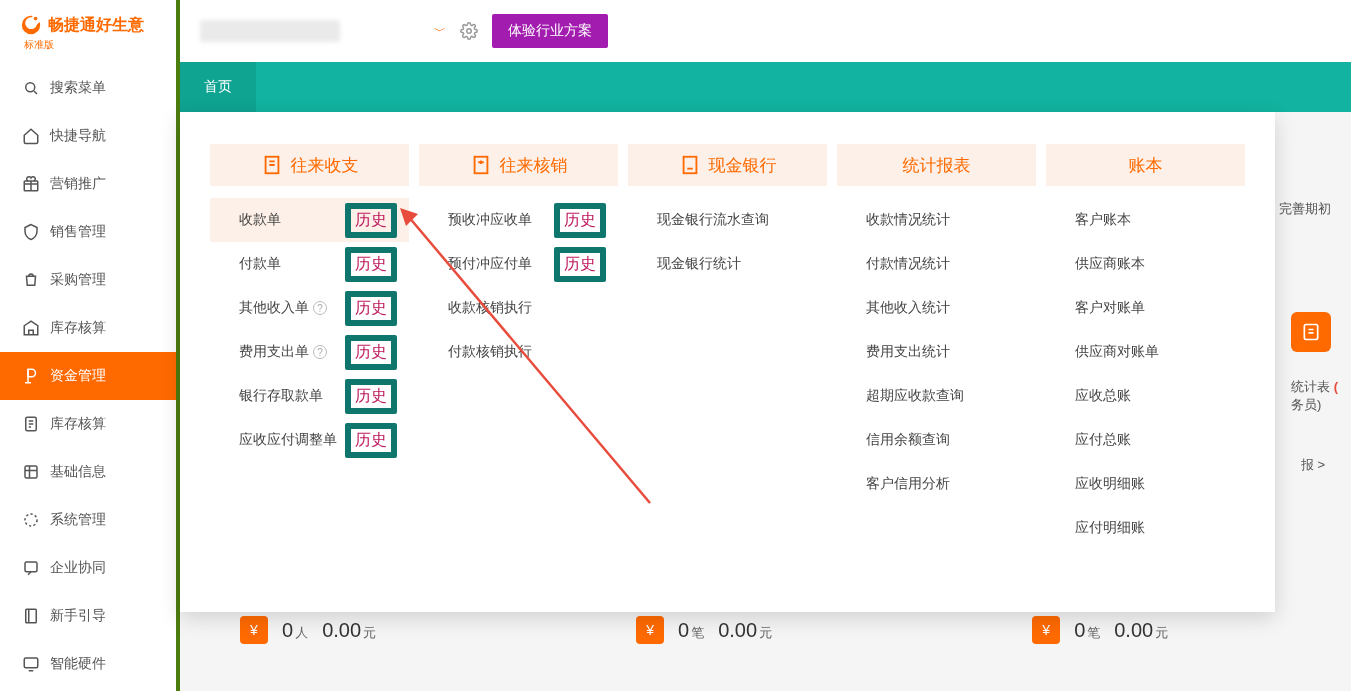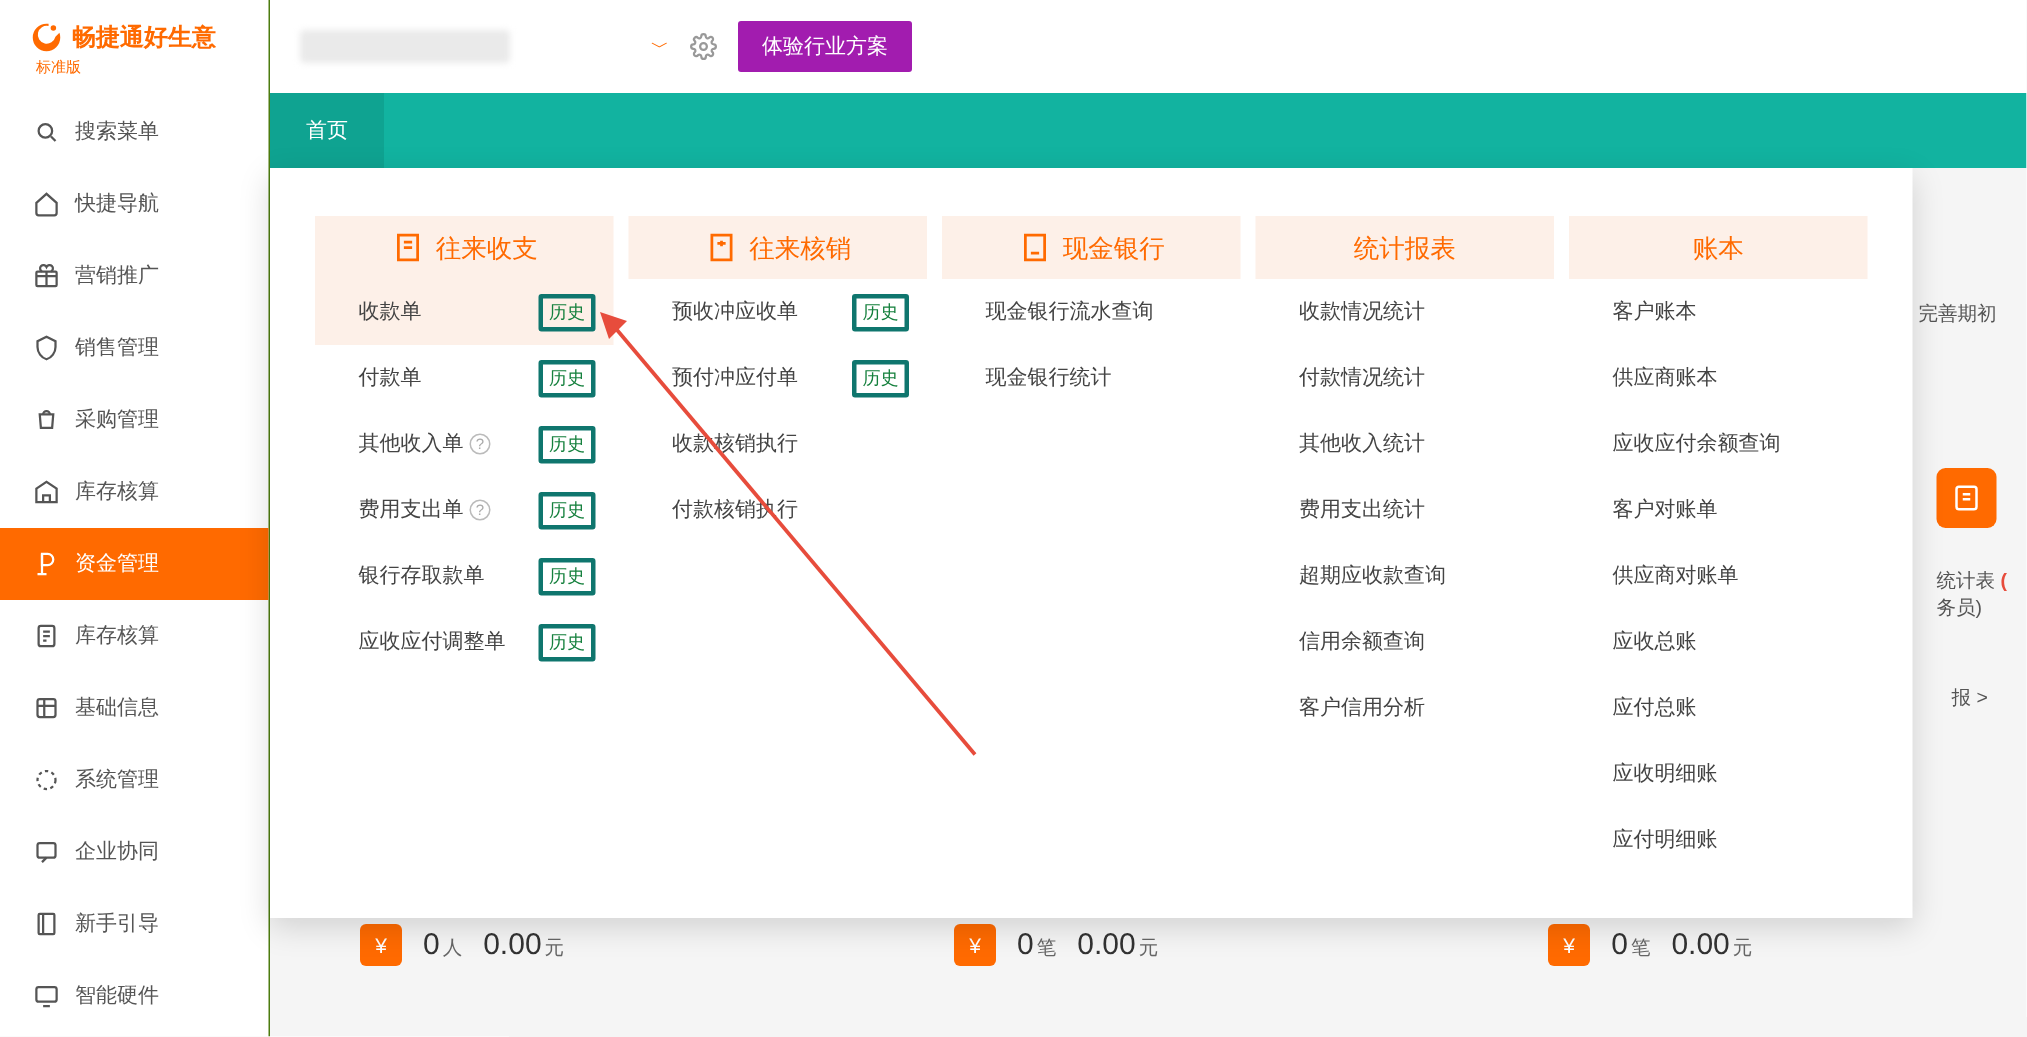--- a/index.html
+++ b/index.html
@@ -1,19 +1,19 @@
 <!DOCTYPE html>
 <html><head>
 <meta charset="utf-8">
 <style>
 * { margin: 0; padding: 0; box-sizing: border-box; font-family: "Microsoft YaHei", "PingFang SC", sans-serif; }
 body { width: 1351px; height: 691px; background: #f5f5f5; overflow: hidden; position: relative; }
 
 
-.sidebar { position: absolute; left: 0; top: 0; width: 180px; height: 691px; background: #fff; border-right: 1px solid #4d7c0f; }
+.sidebar { position: absolute; left: 0; top: 0; width: 180px; height: 691px; background: #fff; border-right: 4px solid #4d7c0f; }
 .brand { padding: 14px 10px 6px 20px; display: flex; flex-direction: column; }
 .brand-row { display: flex; align-items: center; gap: 6px; }
 .brand-logo { width: 22px; height: 22px; color: #ff6a00; }
 .brand-name { font-size: 16px; font-weight: 700; color: #ff6a00; }
 .brand-sub { font-size: 10px; color: #ff6a00; margin-top: 2px; margin-left: 4px; }
 .nav { margin-top: 6px; }
 .nav-item { display: flex; align-items: center; gap: 10px; height: 48px; padding: 0 22px; color: #555; font-size: 14px; cursor: pointer; }
 .nav-item.active { background: #ff6a00; color: #fff; }
 .nav-item .icon { width: 18px; height: 18px; }
 
@@ -24,28 +24,28 @@
 .hdr-gear { color: #999; }
 .hdr-btn { background: #a21caf; color: #fff; border: none; height: 34px; padding: 0 16px; font-size: 14px; border-radius: 2px; cursor: pointer; }
 
 
 .tabs { position: absolute; left: 180px; top: 62px; right: 0; height: 50px; background: #12b3a0; display: flex; align-items: center; }
 .tab { color: #fff; font-size: 14px; padding: 12px 24px; height: 100%; display: flex; align-items: center; background: #0fa391; }
 
 
 .panel { position: absolute; left: 180px; top: 112px; width: 1095px; height: 500px; background: #fff; box-shadow: 0 6px 20px rgba(0,0,0,0.15); padding: 32px 30px; display: flex; gap: 10px; z-index: 10; }
 .col { flex: 1; }
-.col-head { background: #fdf0e8; height: 42px; display: flex; align-items: center; justify-content: center; gap: 8px; color: #ff6a00; font-size: 17px; font-weight: 500; margin-bottom: 0; }
+.col-head { background: #fdf0e8; height: 42px; display: flex; align-items: center; justify-content: center; gap: 8px; color: #ff6a00; font-size: 17px; font-weight: 500; margin-bottom: 12px; }
 .col-head.noicon { padding: 0; }
 .col-head .icon { width: 22px; height: 22px; color: #ff6a00; }
 .col-row { display: flex; align-items: center; justify-content: space-between; height: 44px; padding: 0 12px; font-size: 14px; color: #444; cursor: pointer; }
 .col-row.selected { background: #fdf0e8; }
 .col-row .label { display: flex; align-items: center; gap: 4px; margin-left: 17px; }
 .help { width: 14px; height: 14px; border: 1px solid #bbb; border-radius: 50%; font-size: 10px; color: #aaa; display: inline-flex; align-items: center; justify-content: center; }
-.hist { border: 3px solid #0f766e; color: #15803d; font-size: 12px; padding: 1px 4px; border-radius: 2px; }
+.hist { border: 6px solid #0f766e; color: #be185d; font-size: 16px; padding: 1px 4px; border-radius: 2px; }
 
 
 .right-strip { position: absolute; right: 0; top: 200px; width: 72px; font-size: 13px; color: #555; }
 .right-strip div { margin-bottom: 30px; line-height: 1.4; }
 .side-icon { position: absolute; right: 20px; top: 312px; width: 40px; height: 40px; background: #ff6a00; border-radius: 6px; display:flex;align-items:center;justify-content:center; color:#fff; }
 
 
 .stats { position: absolute; left: 200px; right: 10px; top: 600px; height: 60px; display: flex; gap: 260px; align-items: center; padding-left: 40px; }
 .stat { display: flex; align-items: center; gap: 14px; }
 .stat-badge { width: 28px; height: 28px; background: #ff6a00; border-radius: 4px; display: flex; align-items: center; justify-content: center; color: #fff; font-size: 14px; }
@@ -287,23 +287,20 @@
     <div class="col-head noicon">
         <span>账本</span>
       </div>
     <div class="col-row">
         <span class="label">客户账本</span>
       </div>
     <div class="col-row">
         <span class="label">供应商账本</span>
       </div>
     <div class="col-row">
-        <span class="label">应收应付余额查询</span>
-      </div>
-    <div class="col-row">
         <span class="label">客户对账单</span>
       </div>
     <div class="col-row">
         <span class="label">供应商对账单</span>
       </div>
     <div class="col-row">
         <span class="label">应收总账</span>
       </div>
     <div class="col-row">
         <span class="label">应付总账</span>

